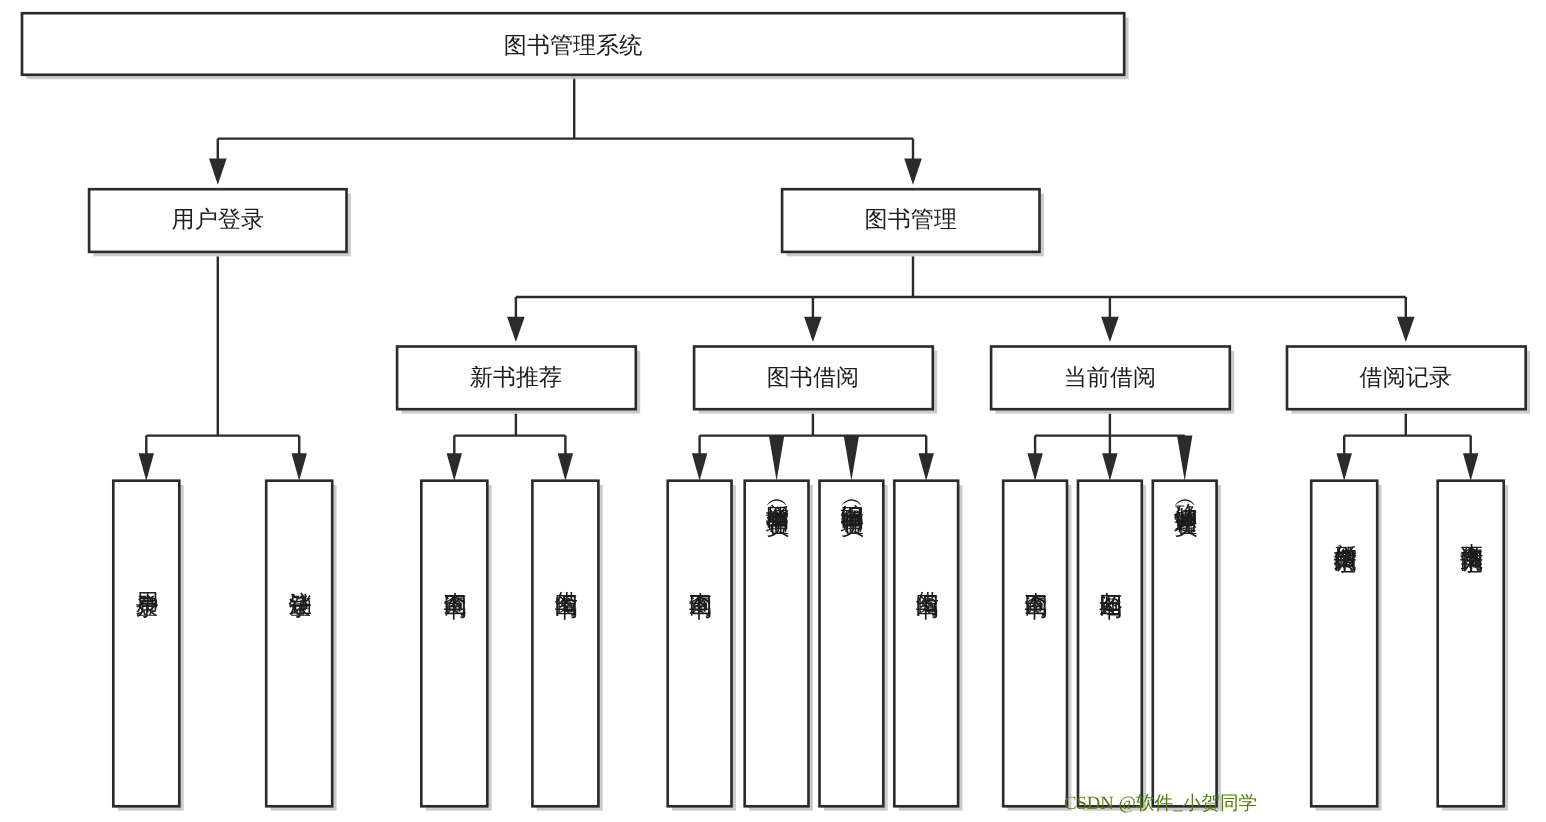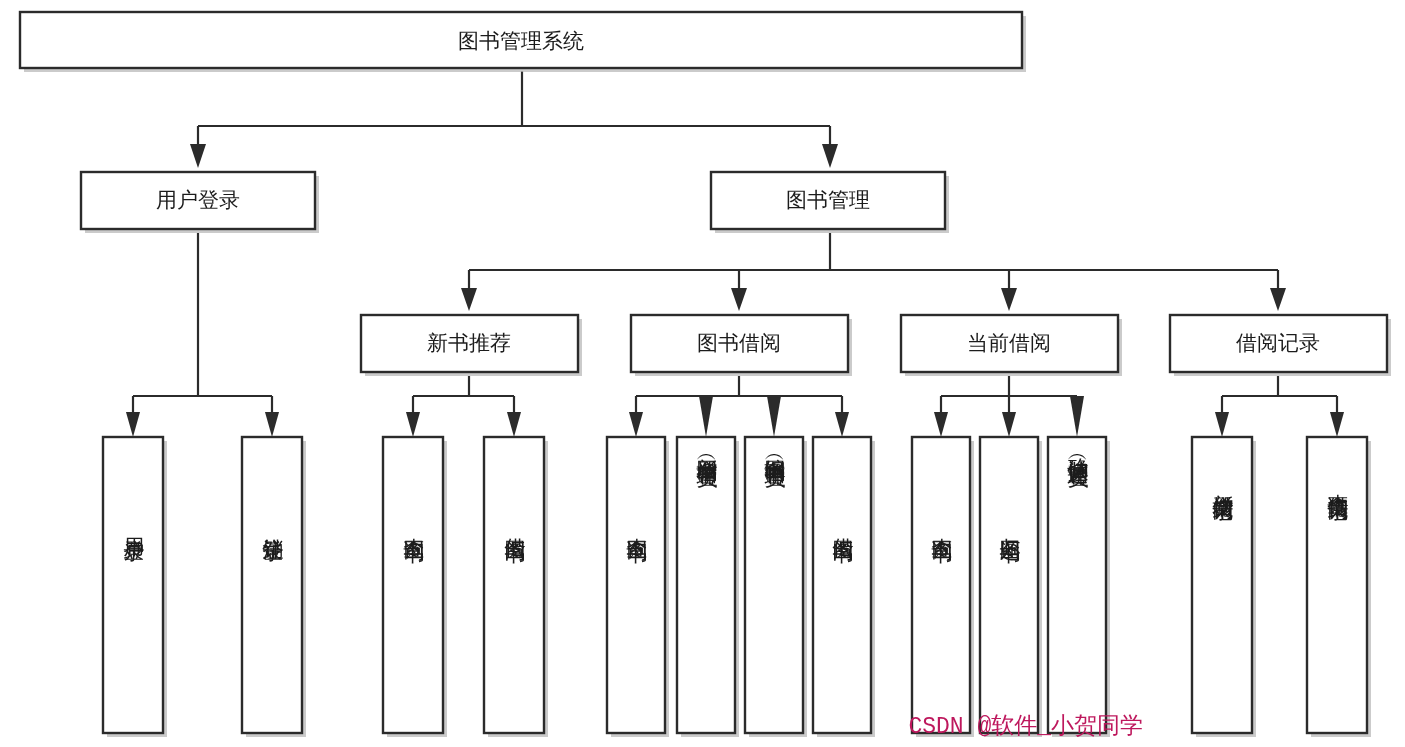--- a/index.html
+++ b/index.html
@@ -68,23 +68,23 @@
     font-size: 21px;
     line-height: 1.04;
     color: #1c1c1c;
     letter-spacing: 1.5px;
     white-space: nowrap;
   }
   .watermark {
     position: absolute;
     right: 12px;
     bottom: 6px;
-    font-family: Liberation Mono, monospace;
-    font-size: 23px;
-    color: #be185d;
+    font-family: Liberation Serif, serif;
+    font-size: 17px;
+    color: #4d7c0f;
     white-space: nowrap;
     user-select: none;
   }
 </style>
 </head>
 <body>
 
 <div id="diagram-root">
 
   <svg class="diagram-canvas" viewBox="0 0 1405 747" xmlns="http://www.w3.org/2000/svg">

